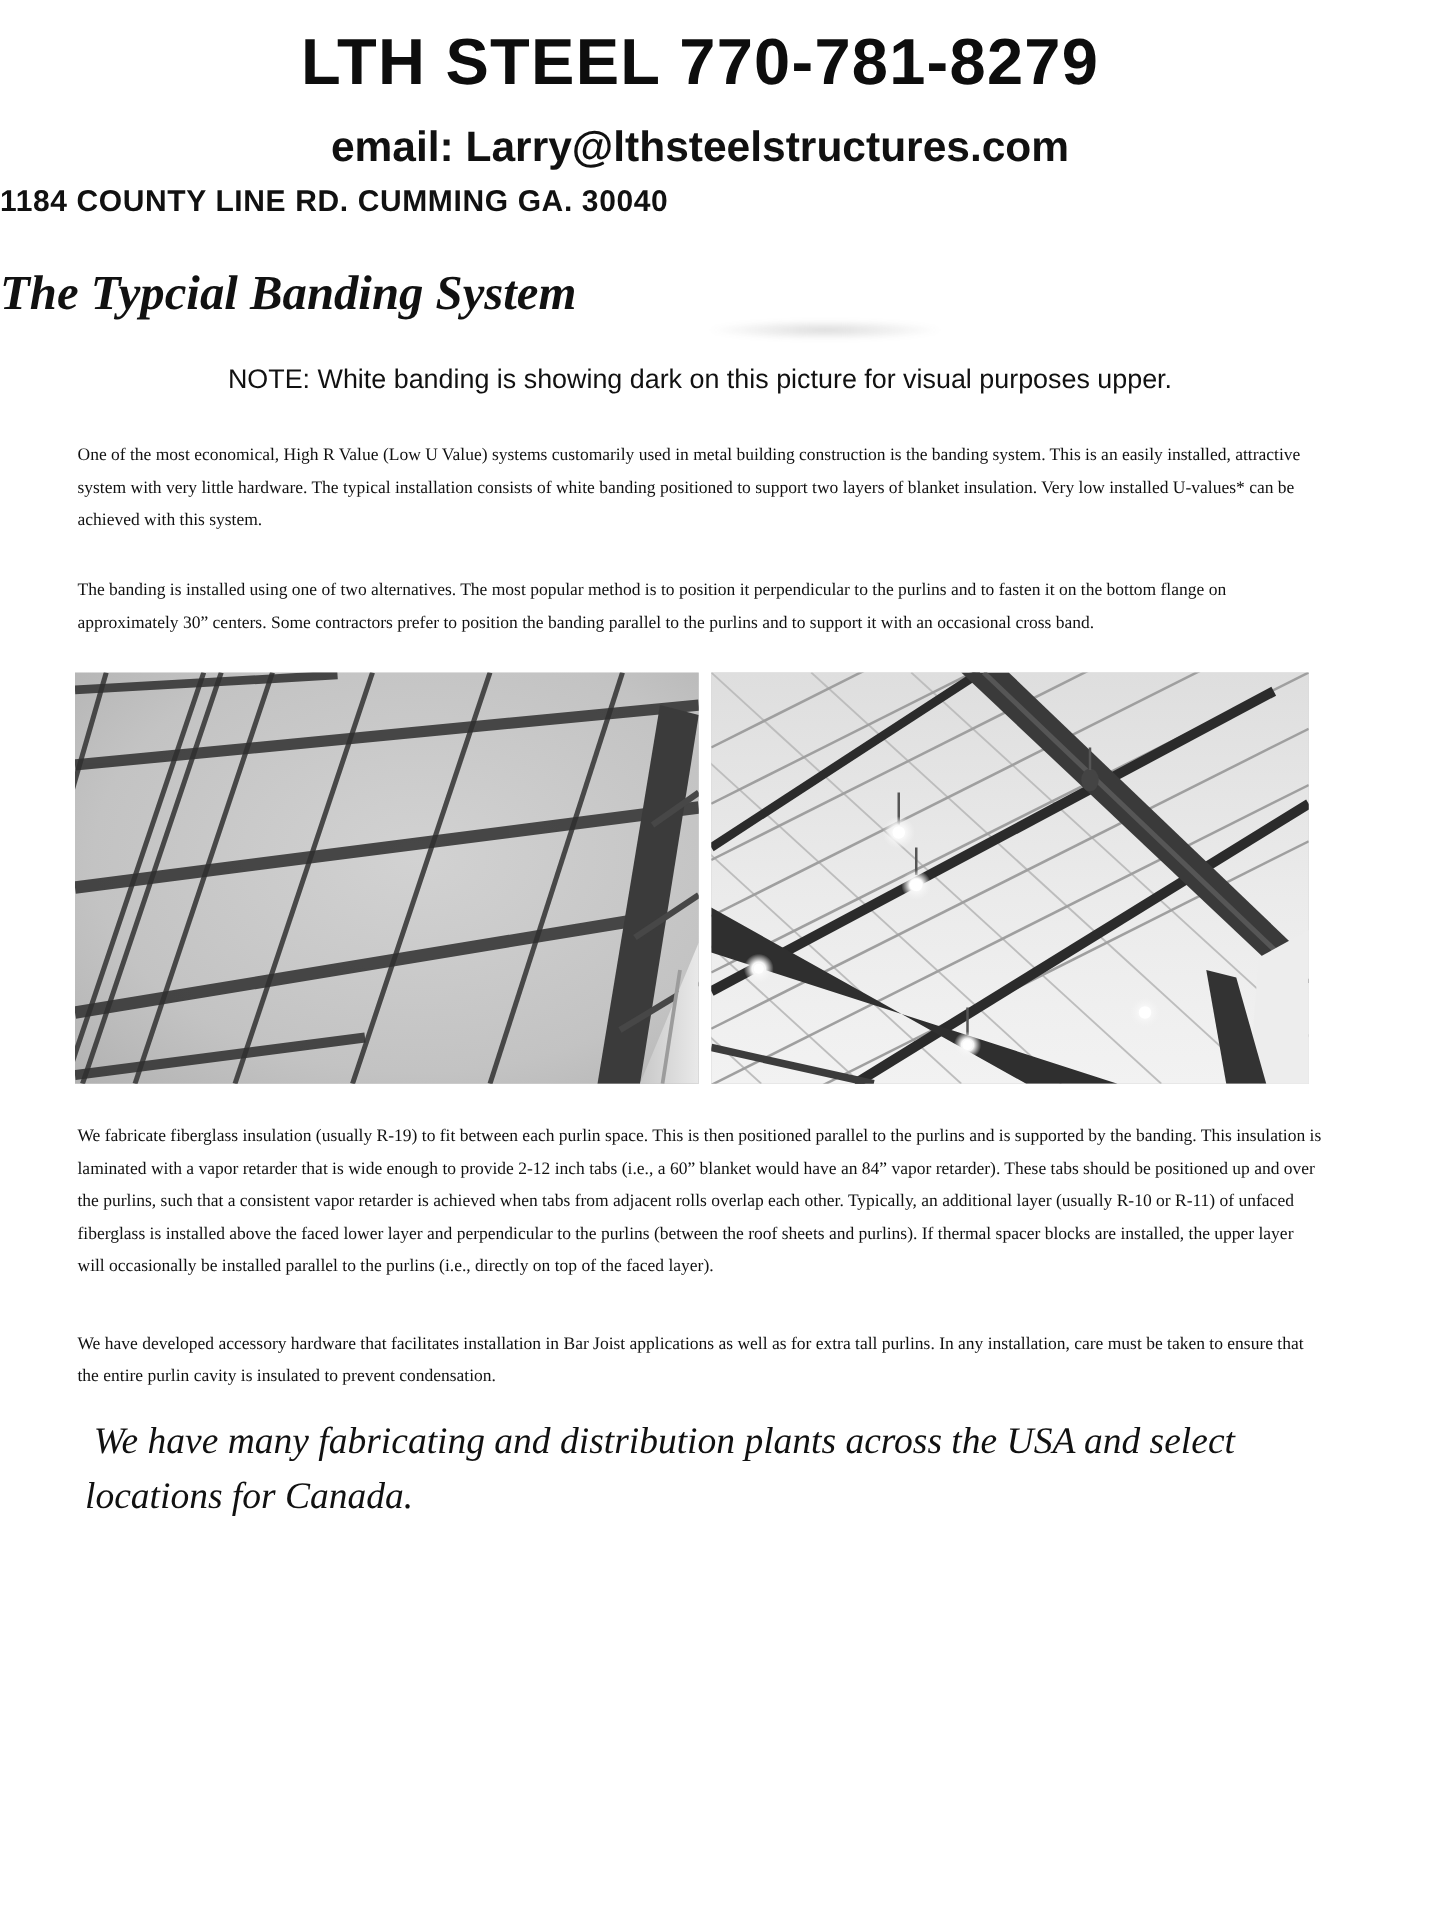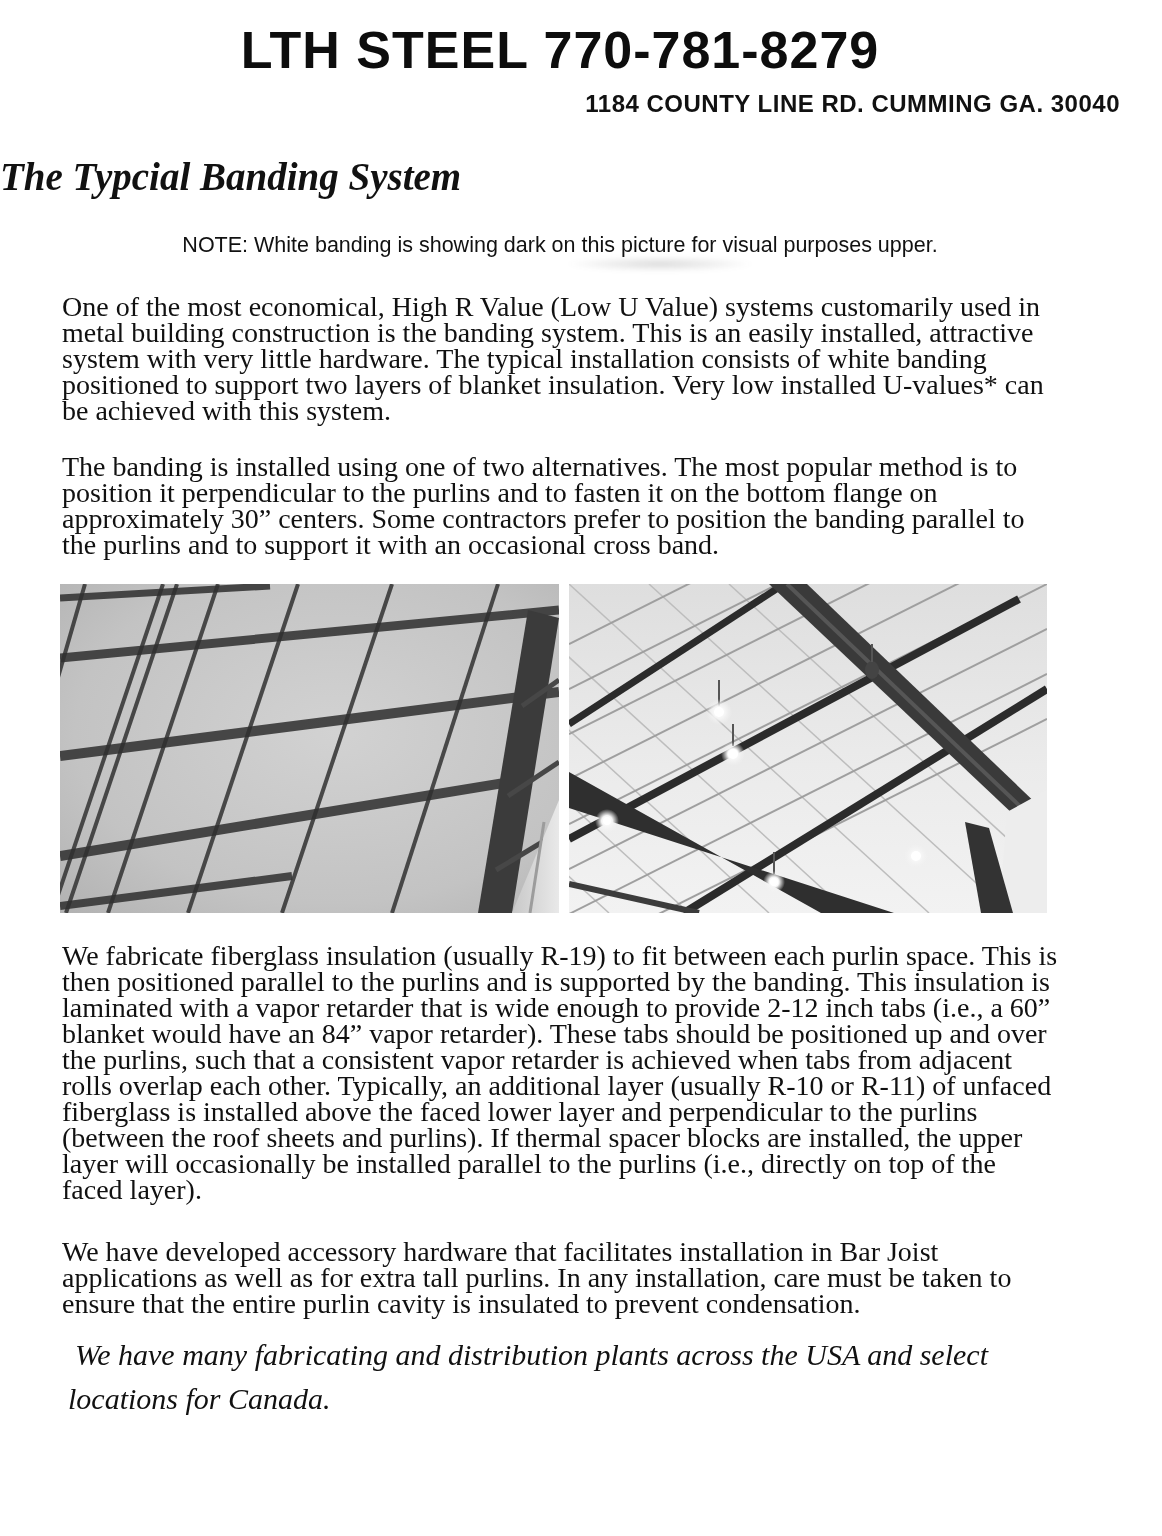--- a/index.html
+++ b/index.html
@@ -30,21 +30,21 @@
   .email-line {
     margin: 18px 0 0 0;
     text-align: center;
     font-family: "Liberation Sans", sans-serif;
     font-weight: 700;
     font-size: 34px;
     line-height: 40px;
   }
   .address-line {
     margin: 10px 0 0 0;
-    text-align: right;
+    text-align: left;
     font-family: "Liberation Sans", sans-serif;
     font-weight: 700;
     font-size: 24px;
     line-height: 28px;
     letter-spacing: 0.5px;
   }
   .doc-title {
     margin: 36px 0 0 0;
     font-family: "Liberation Serif", serif;
     font-style: italic;
@@ -54,21 +54,21 @@
   }
   .note-line {
     margin: 32px 0 0 0;
     text-align: center;
     font-family: "Liberation Sans", sans-serif;
     font-size: 21.5px;
     line-height: 26px;
   }
   .para {
     margin: 30px 60px 0 62px;
-    font-size: 28px;
+    font-size: 14px;
     line-height: 26px;
     text-align: left;
   }
   .para.first {
     margin-top: 36px;
   }
   .photo-row {
     display: flex;
     gap: 10px;
     margin: 26px 0 0 60px;
@@ -106,20 +106,21 @@
     pointer-events: none;
   }
 </style>
 </head>
 <body>
 
 <div class="page">
 
   <h1 class="company-title">LTH STEEL 770-781-8279</h1>
 
+  <div class="email-line">email: Larry@lthsteelstructures.com</div>
 
   <div class="address-line">1184 COUNTY LINE RD. CUMMING GA. 30040</div>
 
   <div class="doc-title">The Typcial Banding System</div>
 
   <div class="scan-artifact"></div>
 
   <div class="note-line">NOTE: White banding is showing dark on this picture for visual purposes upper.</div>
 
   <p class="para first">One of the most economical, High R Value (Low U Value) systems customarily used in metal building construction is the banding system. This is an easily installed, attractive system with very little hardware. The typical installation consists of white banding positioned to support two layers of blanket insulation. Very low installed U-values* can be achieved with this system.</p>

